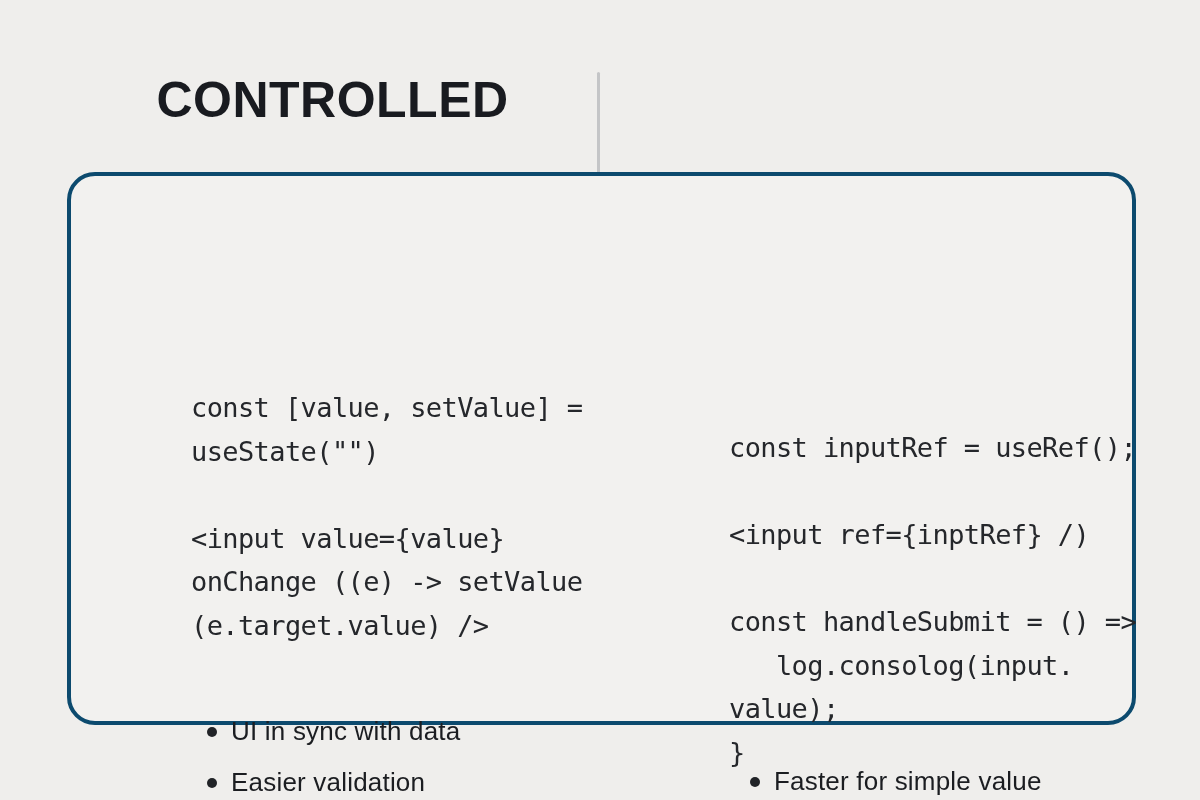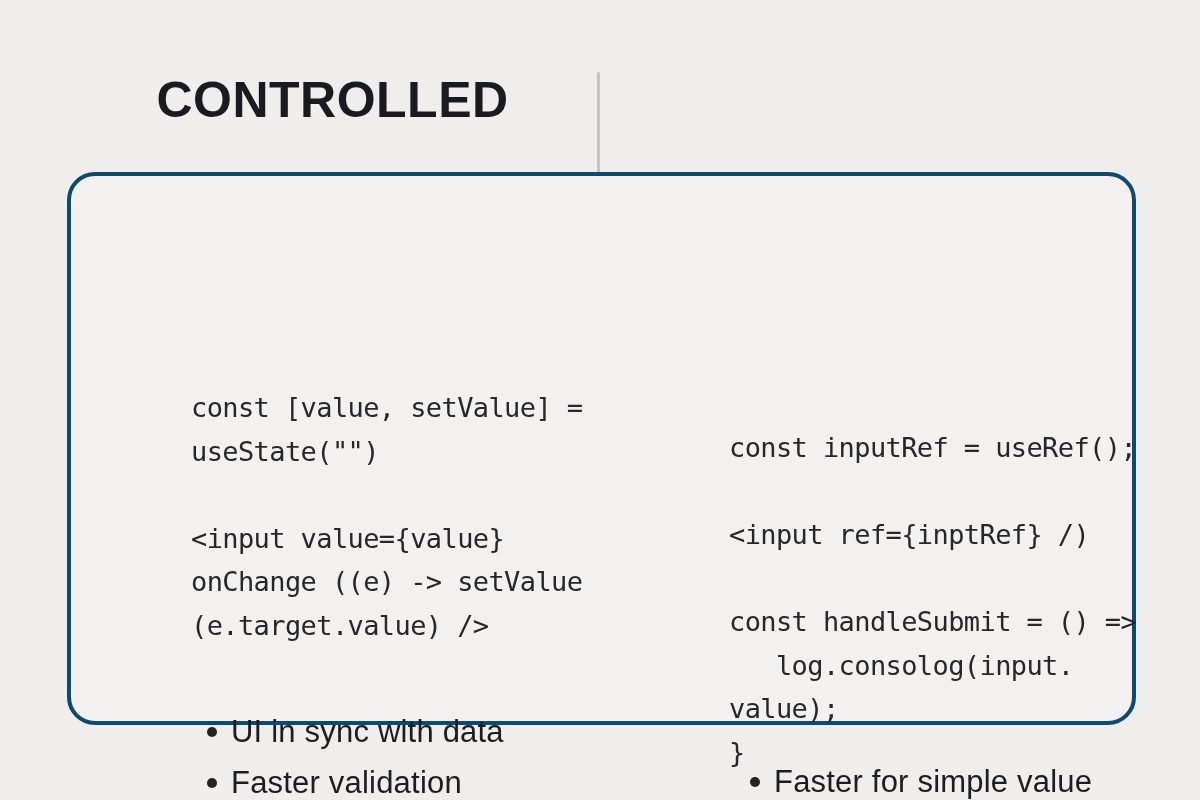--- a/index.html
+++ b/index.html
@@ -78,21 +78,21 @@
     margin: 0;
     padding: 0;
     list-style: none;
   }
   ul.bullets.left  { left: 136px; top: 530px; }
   ul.bullets.right { left: 679px; top: 580px; }
   ul.bullets li {
     display: flex;
     align-items: center;
     height: 51px;
-    font-size: 31px;
+    font-size: 26px;
     color: #1b1d21;
     letter-spacing: 0.2px;
   }
   .dot {
     width: 10px;
     height: 10px;
     border-radius: 50%;
     background: #212327;
     margin-right: 14px;
     flex: 0 0 auto;
@@ -117,21 +117,21 @@
 onChange ((e) -&gt; setValue
 (e.target.value) /&gt;</pre>
 
     <ul class="bullets left">
       <li>
         <span class="dot"></span>
         <span>UI in sync with data</span>
       </li>
       <li>
         <span class="dot"></span>
-        <span>Faster validation</span>
+        <span>Easier validation</span>
       </li>
 
     </ul>
 
     <pre class="code right">const inputRef = useRef();
 
 &lt;input ref={inptRef} /)
 
 const handleSubmit = () =&gt;
    log.consolog(input.

